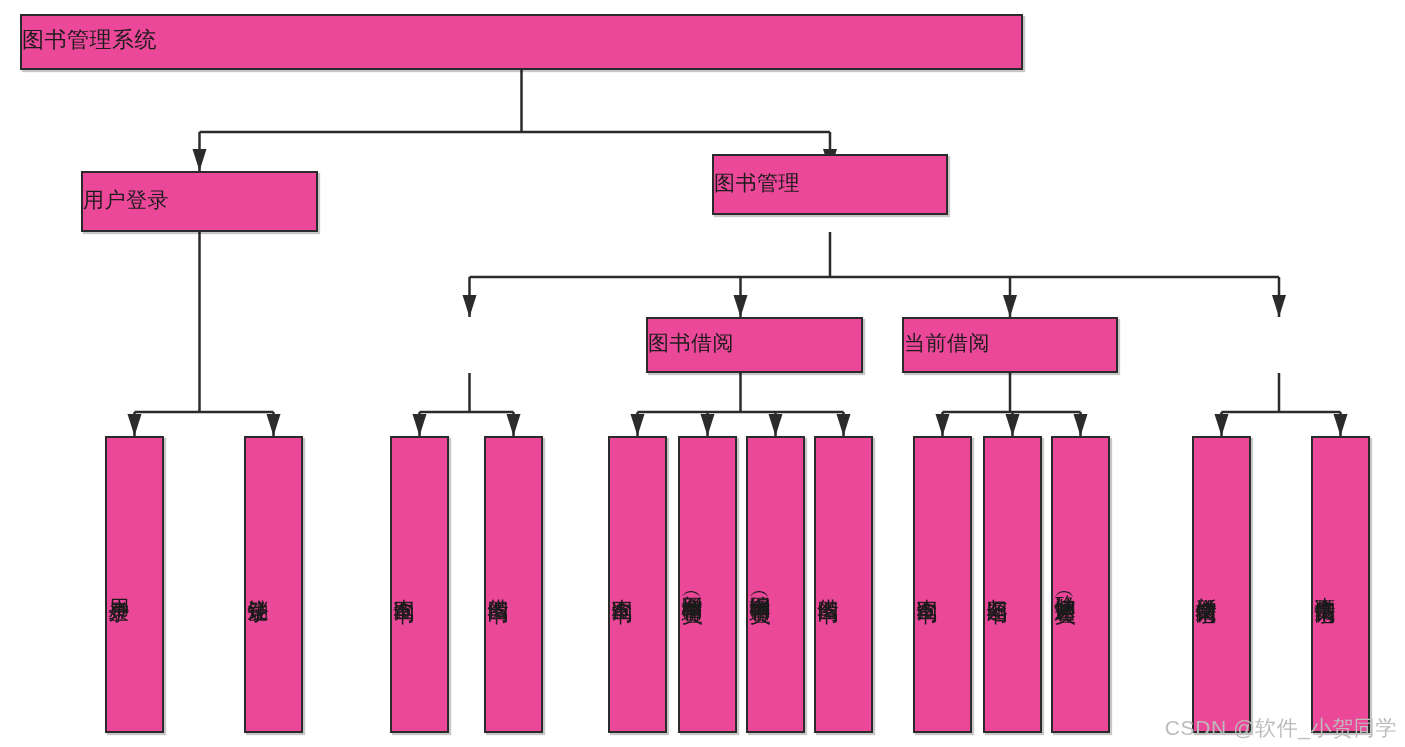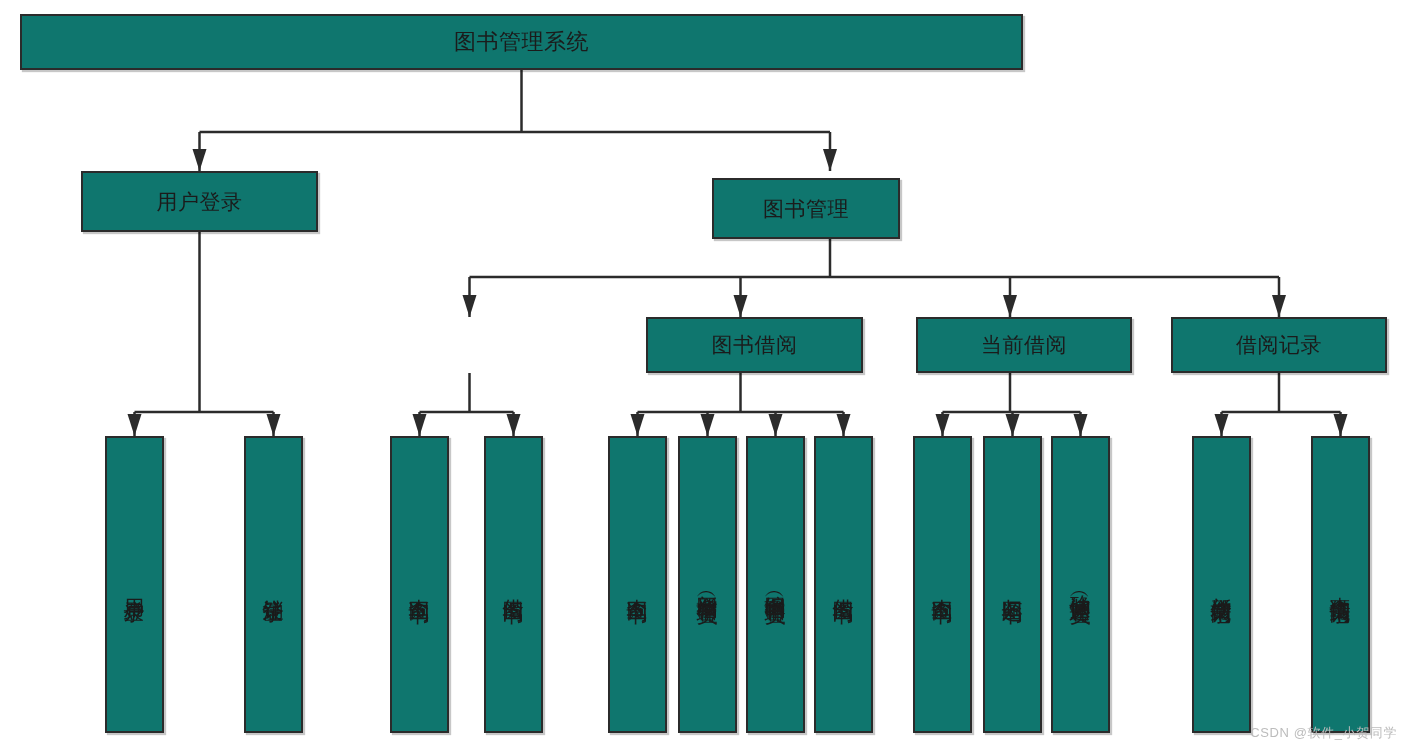--- a/index.html
+++ b/index.html
@@ -21,26 +21,26 @@
     position: absolute;
     left: 0;
     top: 0;
     width: 1405px;
     height: 747px;
   }
   .node-box {
     position: absolute;
     box-sizing: border-box;
     border: 2.5px solid #2b2b2b;
-    background: #0f766e;
+    background: #ec4899;
     box-shadow: 2px 2px 1px rgba(0,0,0,0.22);
     display: flex;
     align-items: center;
-    justify-content: center;
     overflow: hidden;
+    font-family: Liberation Mono, monospace;
   }
   .node-label {
     color: #1b1b1b;
     font-size: 21px;
     line-height: 1.12;
     letter-spacing: 0.5px;
     white-space: nowrap;
     text-align: center;
   }
   .node-box.vertical .node-label {
@@ -48,21 +48,21 @@
     text-orientation: upright;
     font-size: 21px;
     letter-spacing: 1.5px;
     line-height: 1;
   }
   .node-box.root .node-label { font-size: 22px; }
   .watermark {
     position: absolute;
     right: 8px;
     bottom: 5px;
-    font-size: 13px;
+    font-size: 21px;
     color: #bcbcbc;
     letter-spacing: 0.6px;
     white-space: nowrap;
     user-select: none;
   }
 </style>
 </head>
 <body>
 
 <div id="diagram-root">
@@ -122,32 +122,29 @@
       <path d="M 1333.5 414 L 1347.5 414 L 1340.5 436 Z" fill="#2b2b2b"></path>
     </svg>
 
   <div class="node-box root" style="left: 20px; top: 14px; width: 1003px; height: 56px;">
     <span class="node-label">图书管理系统</span>
   </div>
 
   <div class="node-box" style="left: 81px; top: 171px; width: 237px; height: 61px;">
     <span class="node-label">用户登录</span>
   </div>
-  <div class="node-box" style="left: 712px; top: 178px; width: 188px; height: 61px;">
+  <div class="node-box" style="left: 712px; top: 154px; width: 236px; height: 61px;">
     <span class="node-label">图书管理</span>
   </div>
 
   <div class="node-box" style="left: 646px; top: 317px; width: 217px; height: 56px;">
     <span class="node-label">图书借阅</span>
   </div>
-  <div class="node-box" style="left: 902px; top: 317px; width: 216px; height: 56px; margin-left: 14px;">
+  <div class="node-box" style="left: 902px; top: 317px; width: 216px; height: 56px;">
     <span class="node-label">当前借阅</span>
-  </div>
-  <div class="node-box" style="left: 1171px; top: 317px; width: 216px; height: 56px;">
-    <span class="node-label">借阅记录</span>
   </div>
 
   <div class="node-box vertical" style="left: 105px; top: 436px; width: 59px; height: 297px;">
     <span class="node-label">用户登录</span>
   </div>
   <div class="node-box vertical" style="left: 244px; top: 436px; width: 59px; height: 297px;">
     <span class="node-label">注销登录</span>
   </div>
   <div class="node-box vertical" style="left: 390px; top: 436px; width: 59px; height: 297px;">
     <span class="node-label">查询图书</span>

